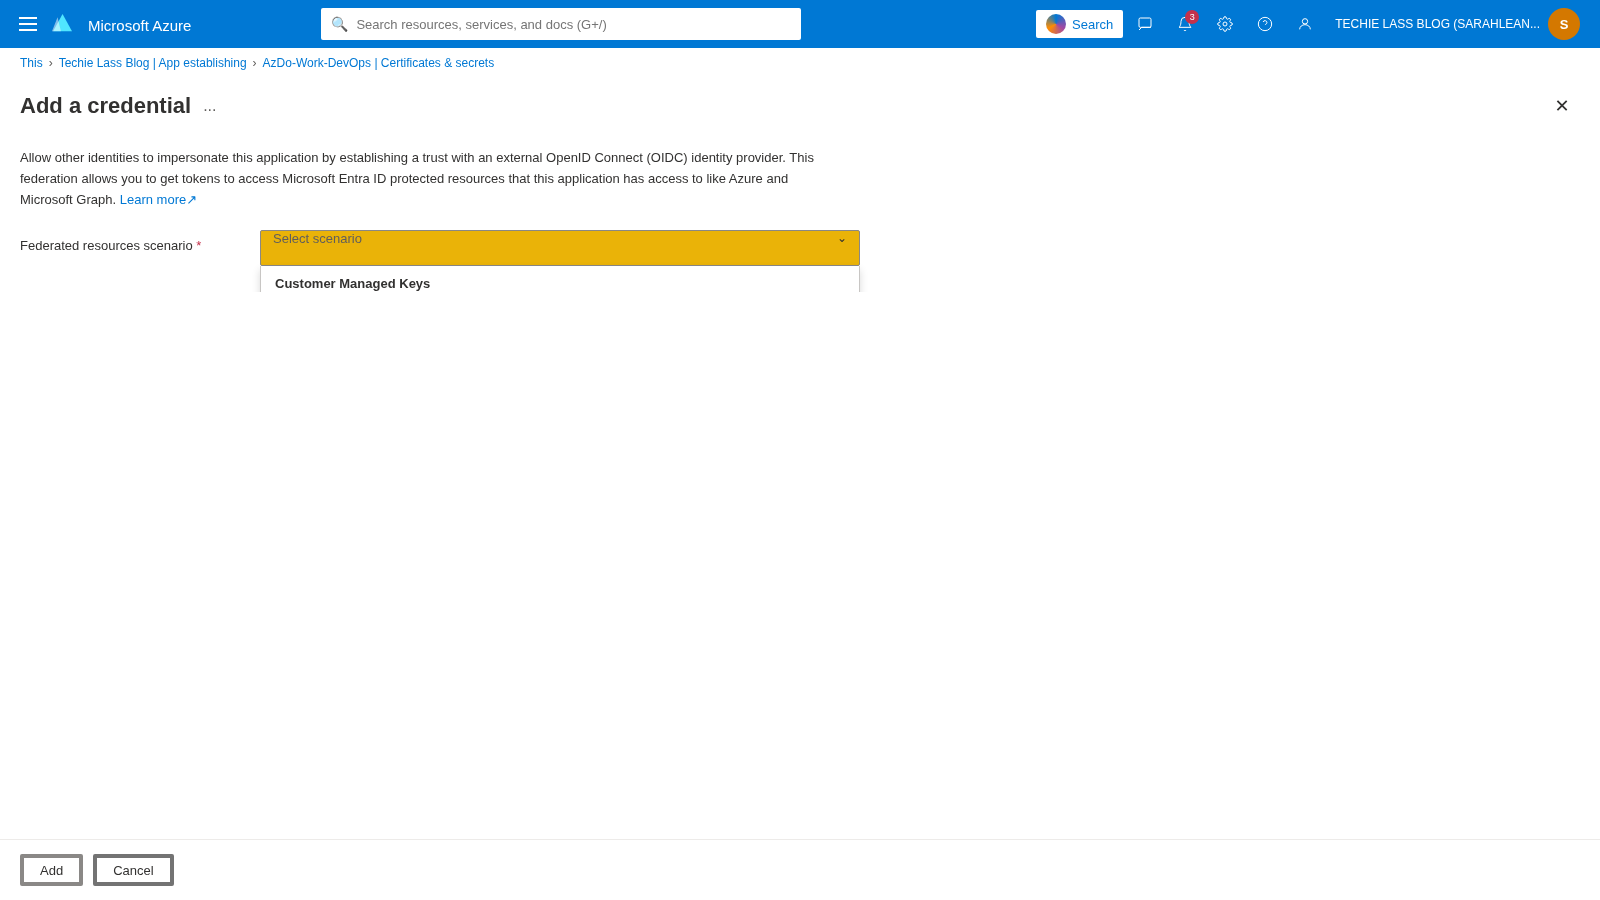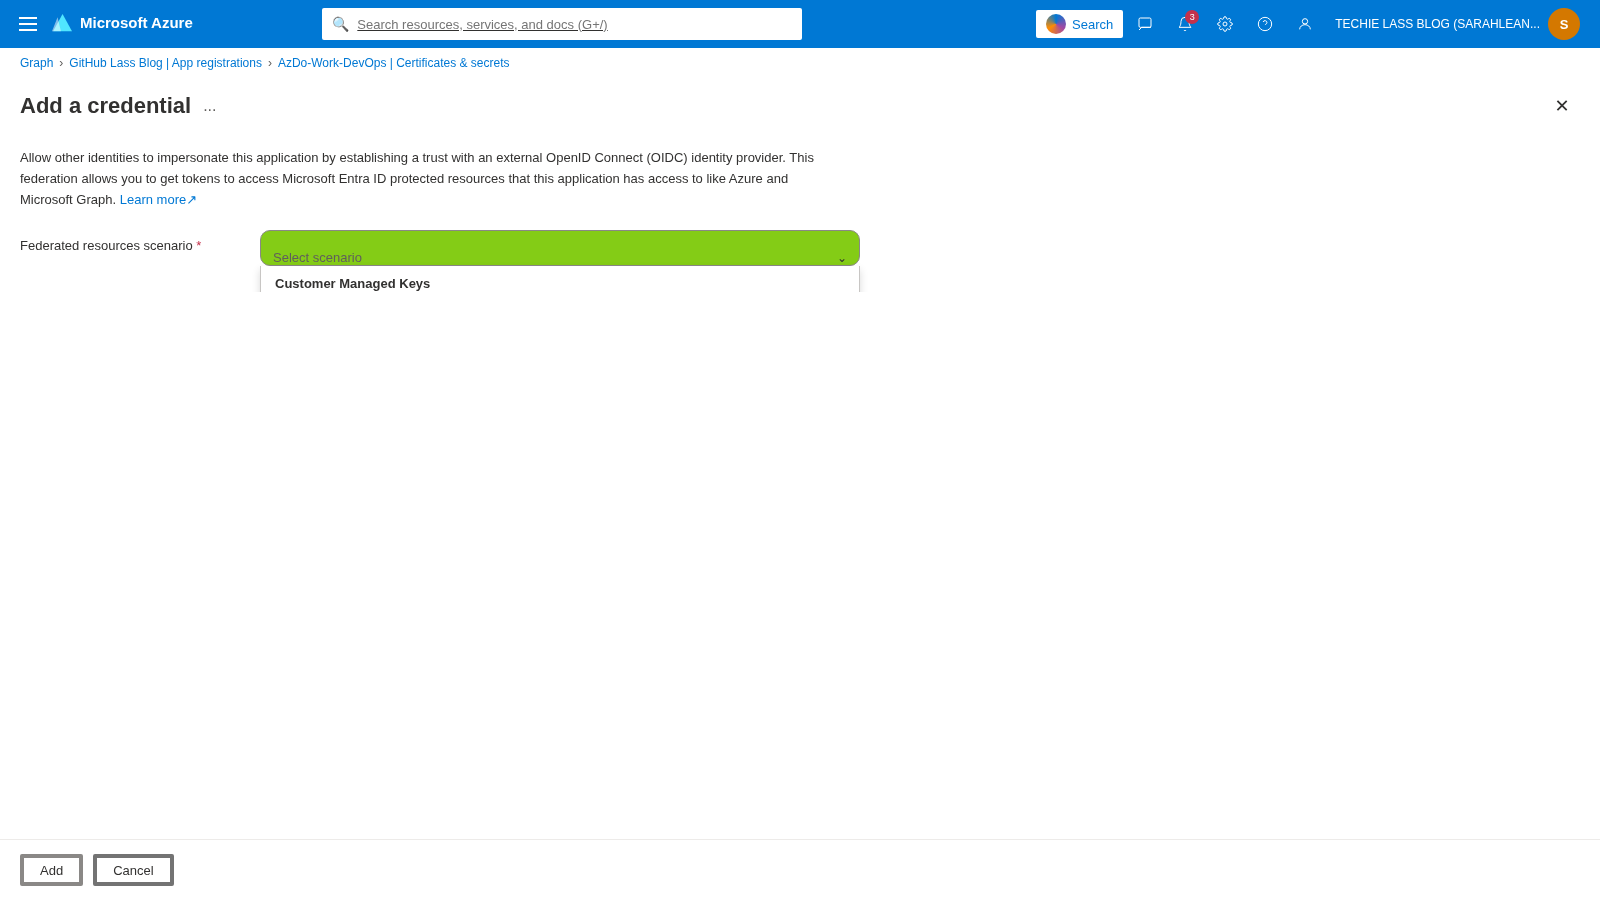--- a/index.html
+++ b/index.html
@@ -15,35 +15,35 @@
       gap: 8px;
       color: #fff;
     }
     .topnav-hamburger {
       width: 32px; height: 32px;
       display: flex; flex-direction: column; justify-content: center; align-items: center; gap: 4px;
       cursor: pointer; flex-shrink: 0;
     }
     .topnav-hamburger span { display: block; width: 18px; height: 2px; background: #fff; }
     .topnav-logo {
-      display: flex; align-items: flex-start; gap: 8px;
-      font-size: 15px; font-weight: 700; color: #fff;
+      display: flex; align-items: flex-end; gap: 16px;
+      font-size: 15px; font-weight: 400; color: #fff;
       margin-right: 8px; flex-shrink: 0;
     }
     .topnav-logo svg { width: 20px; height: 20px; }
     .topnav-search {
       flex: 1; max-width: 480px;
       background: #fff;
       border: none; border-radius: 2px;
       display: flex; align-items: center;
       padding: 0 10px; height: 32px; gap: 8px;
       margin: 0 auto;
     }
     .topnav-search input {
-      border: none; outline: none; font-size: 13px; flex: 1; background: transparent; color: #323130; text-decoration: underline;
+      border: none; outline: none; font-size: 13px; flex: 1; background: transparent; color: #323130;
     }
     .topnav-search .search-icon-inner { color: #605e5c; font-size: 14px; }
     .topnav-actions {
       display: flex; align-items: center; gap: 4px; margin-left: auto;
     }
     .topnav-copilot {
       display: flex; align-items: center; gap: 6px;
       background: #fff; border-radius: 2px; padding: 4px 10px; cursor: pointer;
       font-size: 13px; font-weight: 500; color: #0078d4;
     }
@@ -124,24 +124,24 @@
       flex-shrink: 0;
     }
     .required-star { color: #c4314b; }
 
     
     .dropdown-container { position: relative; width: 600px; }
     .dropdown-trigger {
       width: 100%;
       height: 36px;
       border: 1px solid #8a8886;
-      border-radius: 10px;
-      background: #84cc16;
+      border-radius: 2px;
+      background: #eab308;
       display: flex;
-      align-items: flex-end;
+      align-items: flex-start;
       justify-content: space-between;
       padding: 0 12px;
       cursor: pointer;
       font-size: 13px;
       color: #605e5c;
     }
     .dropdown-chevron { font-size: 12px; color: #323130; }
 
     
     .dropdown-menu {
@@ -261,23 +261,23 @@
     <div class="topnav-user">
       <span class="topnav-username">TECHIE LASS BLOG (SARAHLEAN...</span>
       <div class="user-avatar">
         <span>S</span>
       </div>
     </div>
   </div>
 </nav>
 
 <div class="breadcrumb">
-  <a href="#">Graph</a>
+  <a href="#">This</a>
   <span class="breadcrumb-sep">›</span>
-  <a href="#">GitHub Lass Blog | App registrations</a>
+  <a href="#">Techie Lass Blog | App establishing</a>
   <span class="breadcrumb-sep">›</span>
   <a href="#">AzDo-Work-DevOps | Certificates &amp; secrets</a>
 </div>
 
 <div class="page-content">
   <div class="page-header">
     <div class="page-title-row">
       <h1 class="page-title">Add a credential</h1>
       <span class="page-title-ellipsis">...</span>
     </div>

